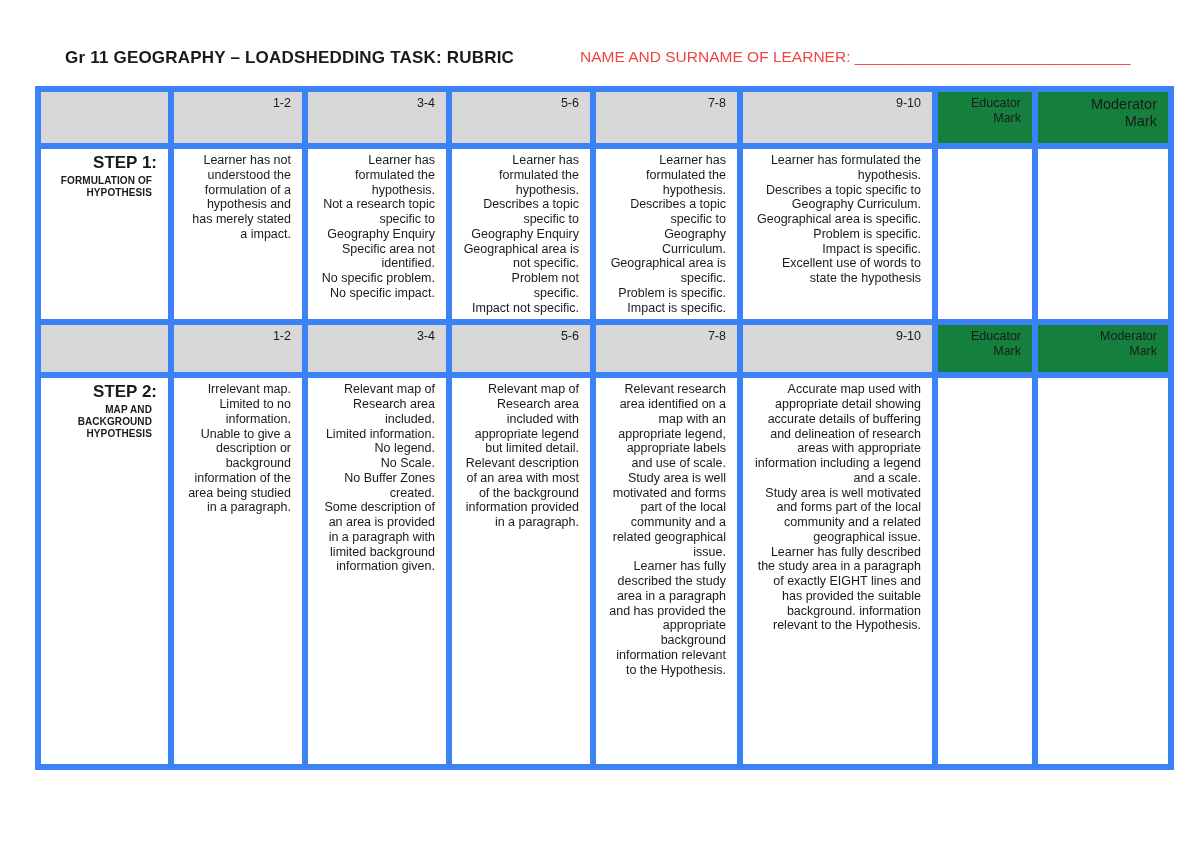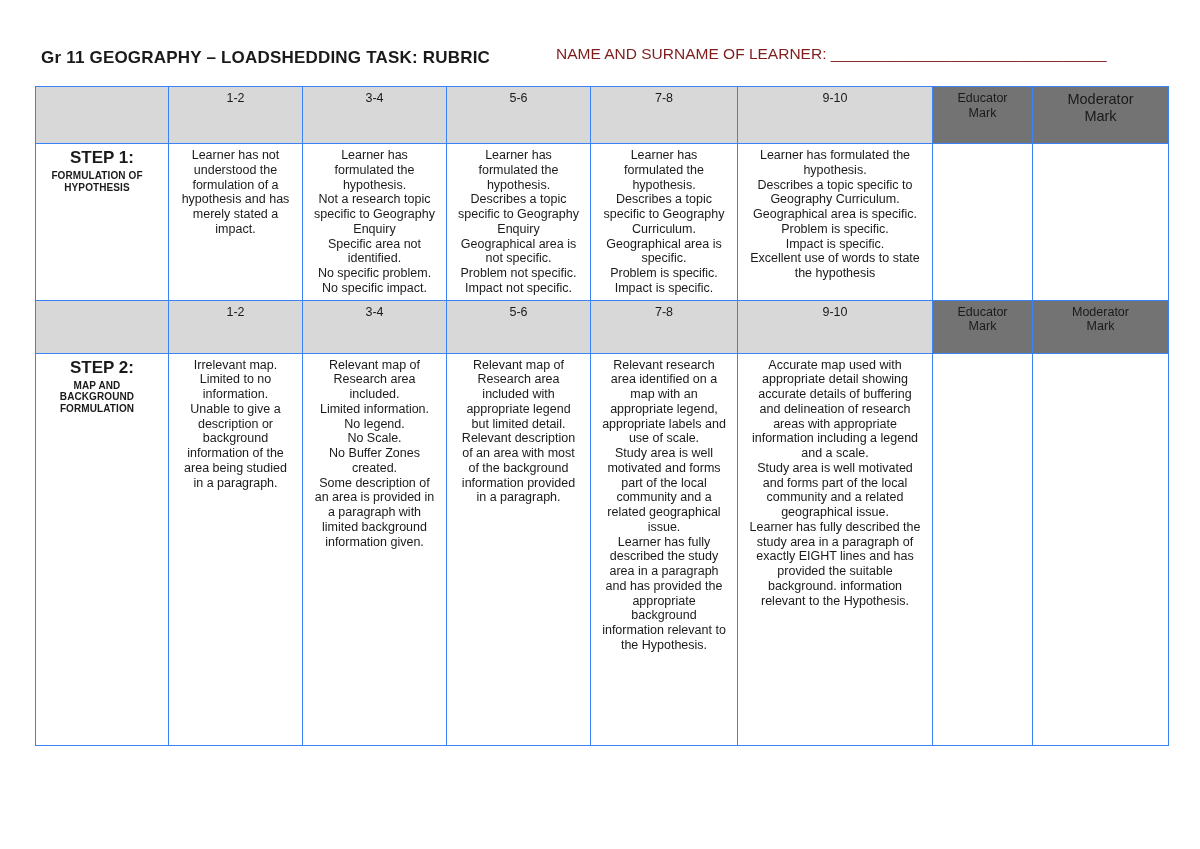--- a/index.html
+++ b/index.html
@@ -6,53 +6,53 @@
   html, body { margin: 0; padding: 0; background: #ffffff; }
   body {
     width: 1200px; height: 849px;
     font-family: "Liberation Sans", sans-serif;
     color: #1a1a1a;
     overflow: hidden;
   }
   .page { width: 1200px; height: 849px; padding: 40px 32px 0 35px; }
 
   
-  .doc-top { display: flex; align-items: center; margin-bottom: 18px; }
+  .doc-top { display: flex; align-items: flex-end; margin-bottom: 18px; margin-left: 24px; }
   .doc-title {
     font-size: 17px; font-weight: bold; margin: 8px 0 0 6px;
     width: 515px; letter-spacing: 0.2px;
   }
-  .learner-block { font-size: 15.5px; line-height: 1.4; color: #7f1d1d; }
+  .learner-block { font-size: 15.5px; line-height: 1.4; color: #ef4444; }
   .learner-block div { white-space: pre; }
 
   
   table.rubric { border-collapse: collapse; table-layout: fixed; width: 1133px; }
   table.rubric td, table.rubric th {
-    border: 1px solid #3b82f6;
+    border: 6px solid #3b82f6;
     padding: 4px 11px;
     font-size: 12.5px;
     line-height: 1.18;
     vertical-align: top;
-    text-align: center;
+    text-align: right;
     font-weight: normal;
     overflow: hidden;
   }
   tr.band-row { height: 57px; }
   tr.band-row-2 { height: 53px; }
   tr.step1-row { height: 156px; }
   tr.step2-row { height: 392px; }
 
   .band-cell {
     background: #d8d8d8;
     font-size: 18px; font-weight: bold;
     text-align: center; vertical-align: middle;
   }
   .corner-cell { background: #d8d8d8; }
   .mark-head {
-    background: #737373;
+    background: #15803d;
     text-align: center; vertical-align: middle;
     font-weight: bold; font-size: 16px; line-height: 1.25;
   }
   .mark-head .mark-label {
     display: inline-block; max-width: 80px; overflow-wrap: break-word;
   }
   .mark-head.mod-light { font-weight: normal; font-size: 14.5px; }
 
   .step-cell { vertical-align: middle; padding-left: 21px; }
   .step-title { font-size: 17px; font-weight: bold; }
@@ -137,21 +137,21 @@
       <th class="band-cell">5-6</th>
       <th class="band-cell">7-8</th>
       <th class="band-cell">9-10</th>
       <th class="mark-head"><span class="mark-label">Educator Mark</span></th>
       <th class="mark-head"><span class="mark-label">Moderator Mark</span></th>
     </tr>
 
     <tr class="step2-row">
       <td class="step-cell">
         <div class="step-title">STEP 2:</div>
-        <div class="step-sub">MAP AND BACKGROUND FORMULATION</div>
+        <div class="step-sub">MAP AND BACKGROUND HYPOTHESIS</div>
       </td>
       <td class="criteria">Irrelevant map.
 Limited to no information.
 Unable to give a description or background information of the area being studied in a paragraph.</td>
       <td class="criteria">Relevant map of Research area included.
 Limited information.
 No legend.
 No Scale.
 No Buffer Zones created.
 Some description of an area is provided in a paragraph with limited background information given.</td>

